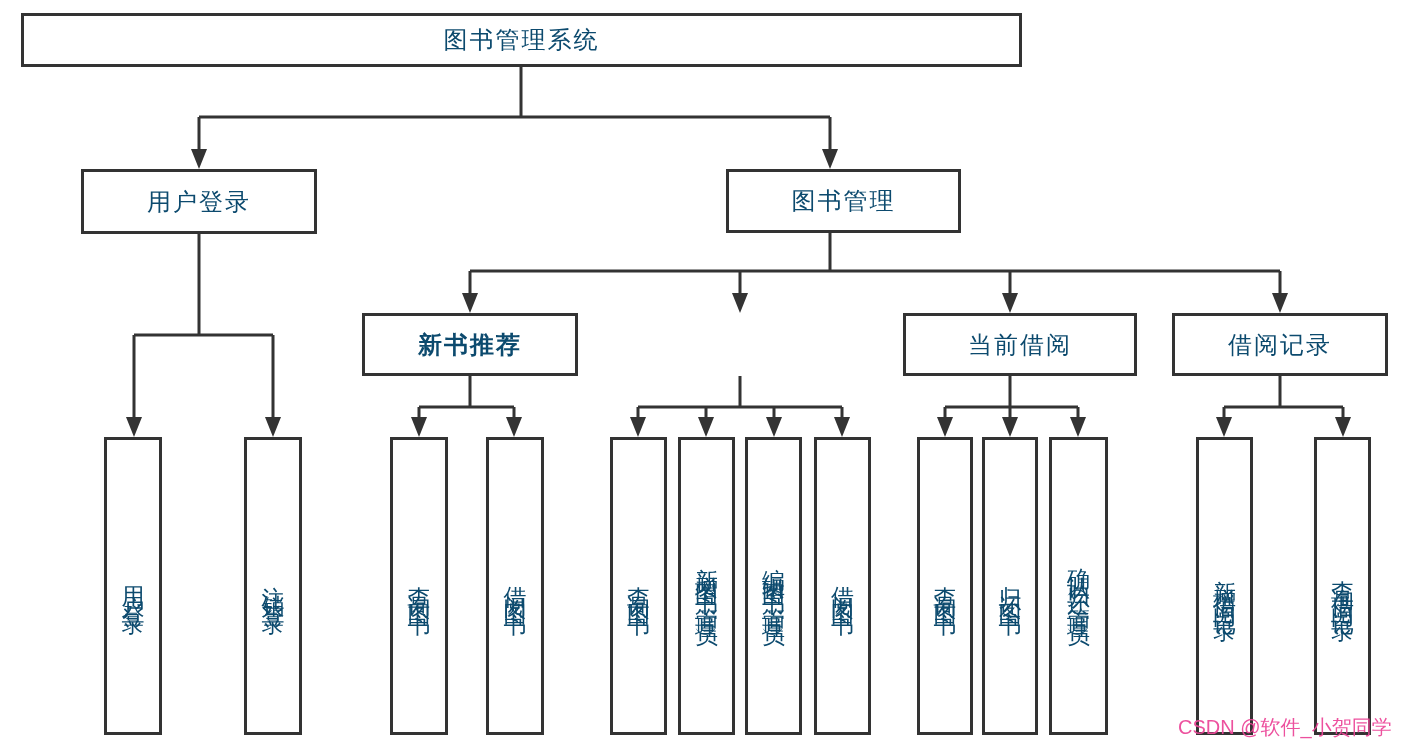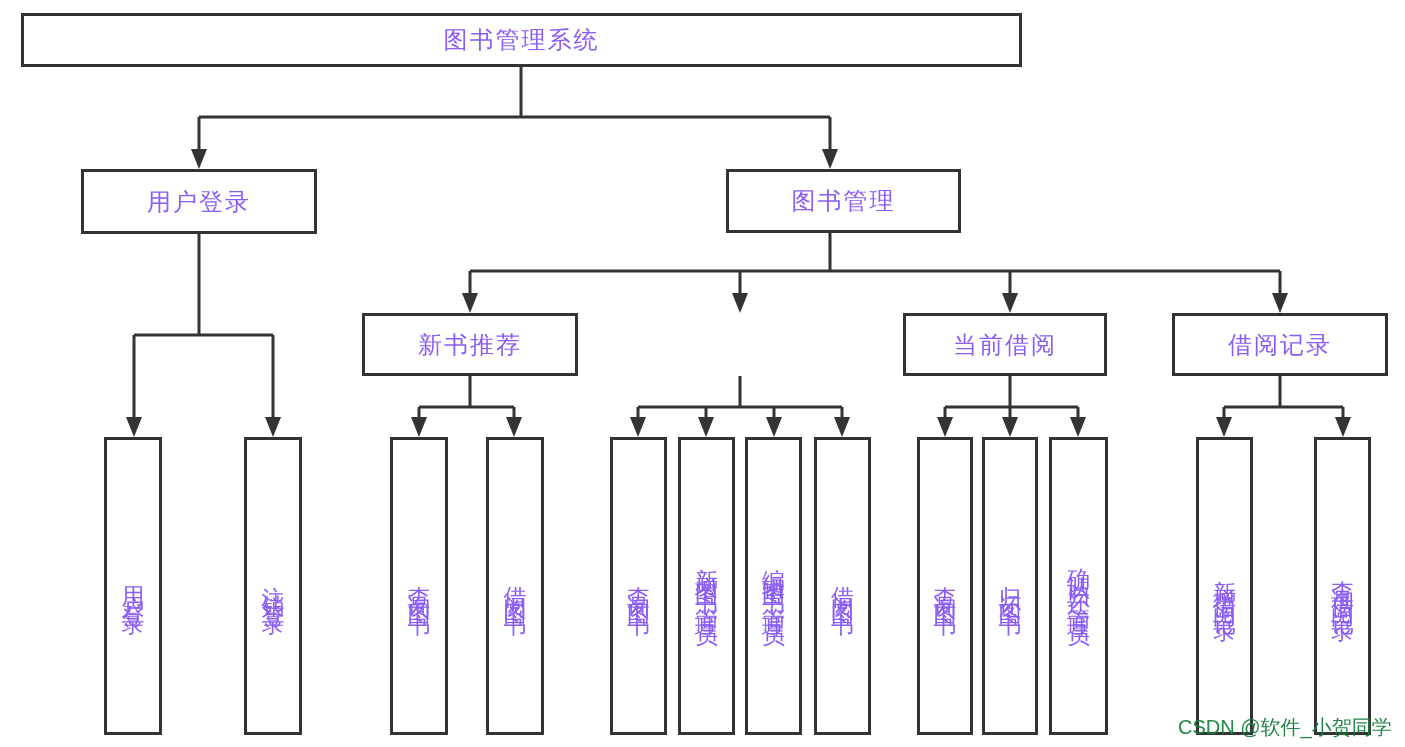--- a/index.html
+++ b/index.html
@@ -26,21 +26,21 @@
     z-index: 1;
   }
   .node {
     position: absolute;
     box-sizing: border-box;
     background: #ffffff;
     border: 3px solid #333333;
     display: flex;
     align-items: center;
     justify-content: center;
-    color: #8b5cf6;
+    color: #0c4a6e;
     z-index: 2;
   }
   .node.h span {
     font-size: 24px;
     letter-spacing: 2px;
     white-space: nowrap;
   }
   .node.v span {
     writing-mode: vertical-rl;
     text-orientation: mixed;
@@ -51,21 +51,21 @@
   }
   .node.v.long span {
     letter-spacing: 8px;
   }
   .watermark {
     position: absolute;
     left: 1178px;
     top: 714px;
     width: 227px;
     font-size: 20px;
-    color: #15803d;
+    color: #ec4899;
     opacity: 0.95;
     z-index: 3;
     white-space: nowrap;
   }
 </style>
 </head>
 <body>
 
 <div class="stage">
 
@@ -120,24 +120,24 @@
     <span>图书管理系统</span>
   </div>
 
   <div class="node h" style="left:81px; top:169px; width:236px; height:65px;">
     <span>用户登录</span>
   </div>
   <div class="node h" style="left:712px; top:169px; width:235px; height:64px;margin-left:14px;">
     <span>图书管理</span>
   </div>
 
-  <div class="node h" style="left:362px; top:313px; width:216px; height:63px;">
+  <div class="node h" style="left:362px; top:313px; width:216px; height:63px;font-weight:bold;">
     <span>新书推荐</span>
   </div>
-  <div class="node h" style="left:903px; top:313px; width:204px; height:63px;">
+  <div class="node h" style="left:903px; top:313px; width:234px; height:63px;">
     <span>当前借阅</span>
   </div>
   <div class="node h" style="left:1172px; top:313px; width:216px; height:63px;">
     <span>借阅记录</span>
   </div>
 
   <div class="node v" style="left:104px; top:437px; width:58px; height:298px;">
     <span>用户登录</span>
   </div>
   <div class="node v" style="left:244px; top:437px; width:58px; height:298px;">

